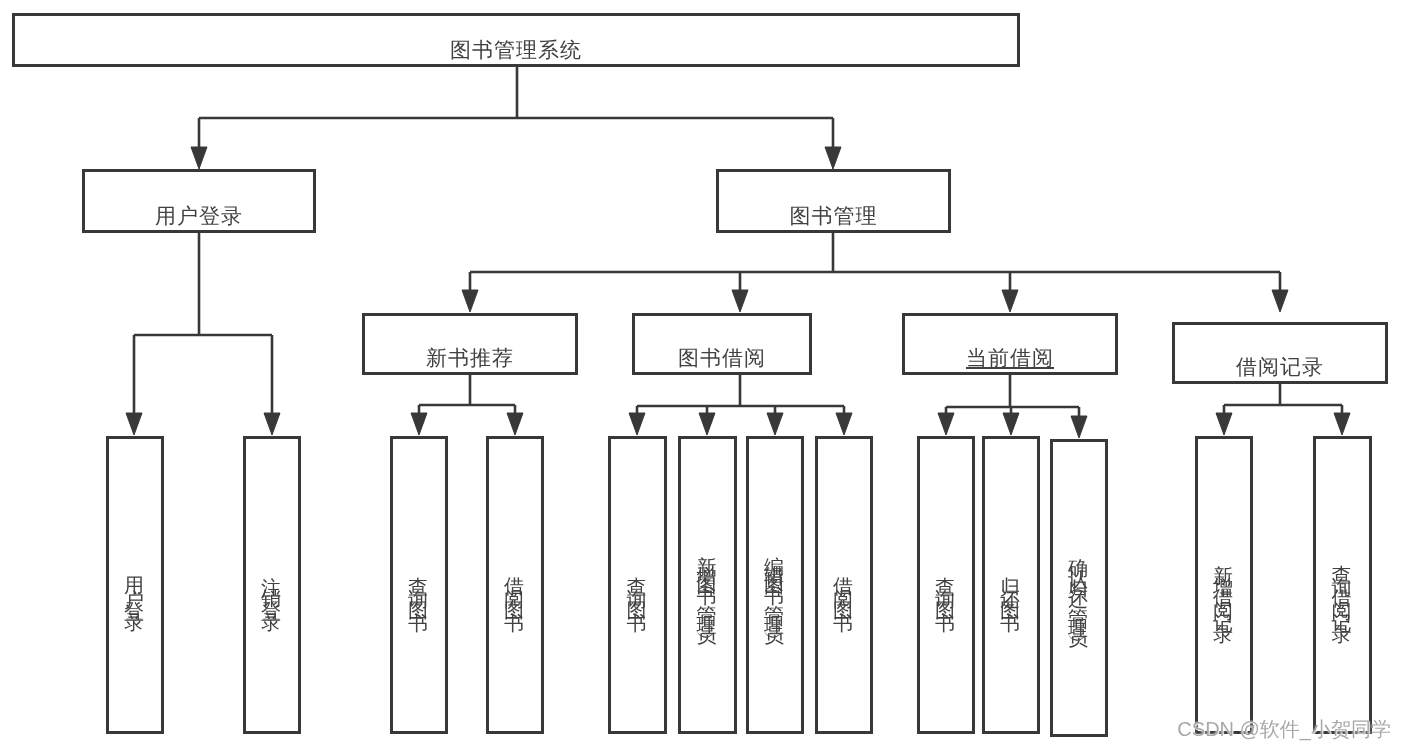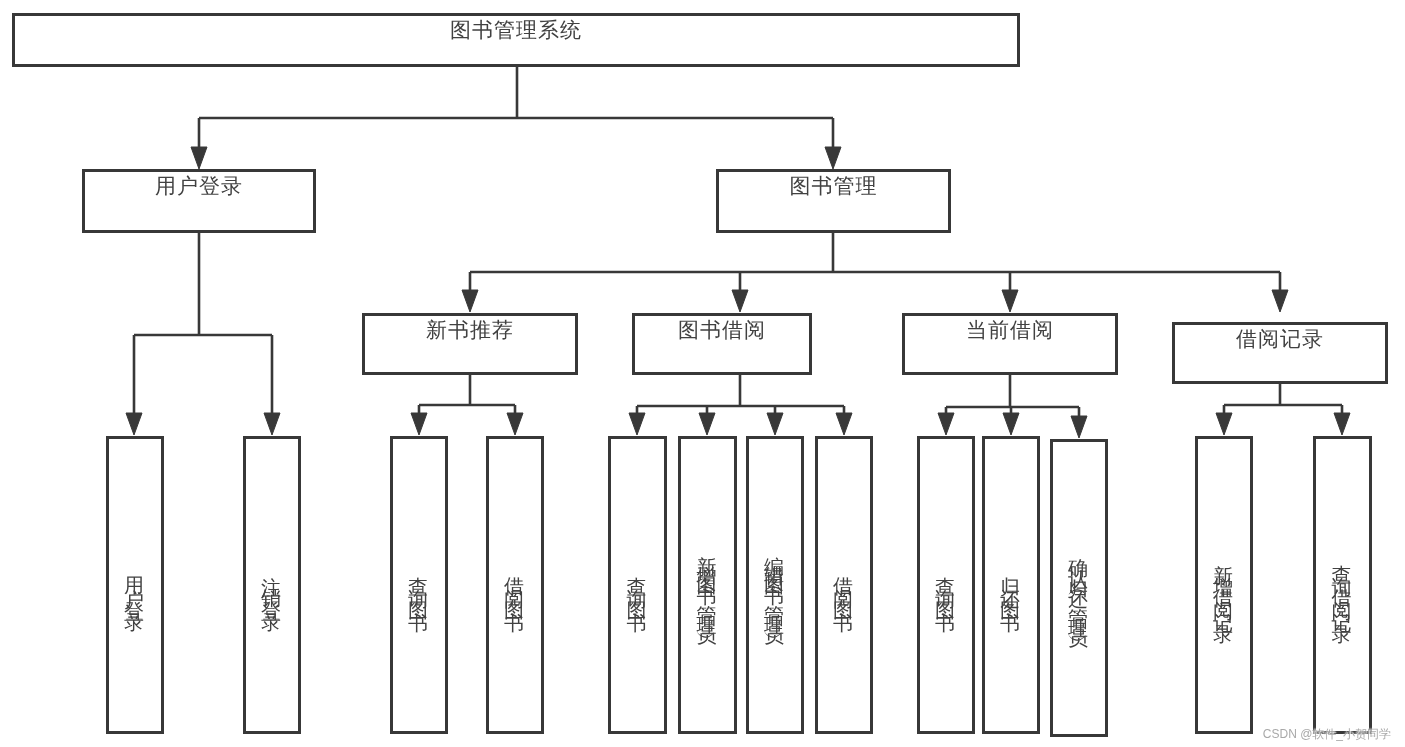--- a/index.html
+++ b/index.html
@@ -11,21 +11,21 @@
     font-family: "Liberation Sans", sans-serif;
     color: #414141;
     overflow: hidden;
   }
   .node {
     position: absolute;
     box-sizing: border-box;
     border: 3px solid #383838;
     background: #ffffff;
     display: flex;
-    align-items: flex-start;
+    align-items: flex-end;
     justify-content: center;
   }
   .hlabel {
     font-size: 21px;
     letter-spacing: 1px;
     color: #414141;
     white-space: nowrap;
   }
   .leaf { position: absolute; box-sizing: border-box; border: 3px solid #383838; background: #ffffff; }
   .vtext {
@@ -43,21 +43,21 @@
     position: absolute;
     left: 0; top: 0;
     pointer-events: none;
   }
   #connectors line { stroke: #383838; stroke-width: 2.6; }
   #connectors polygon { fill: #383838; stroke: #383838; stroke-width: 1; }
   .watermark {
     position: absolute;
     right: 14px;
     bottom: 4px;
-    font-size: 12px;
+    font-size: 20px;
     color: rgba(158,158,158,0.9);
     text-shadow: 0 0 2px #ffffff, 1px 1px 1px #ffffff;
     white-space: nowrap;
     z-index: 5;
   }
 </style>
 </head>
 <body>
 
 <div id="canvas">
@@ -134,21 +134,21 @@
   <div class="node" style="left:716px; top:169px; width:235px; height:64px;">
     <span class="hlabel">图书管理</span>
   </div>
 
   <div class="node" style="left:362px; top:313px; width:216px; height:62px;">
     <span class="hlabel">新书推荐</span>
   </div>
   <div class="node" style="left:632px; top:313px; width:180px; height:62px;">
     <span class="hlabel">图书借阅</span>
   </div>
-  <div class="node" style="left:902px; top:313px; width:216px; height:62px;">
+  <div class="node" style="left:902px; top:313px; width:216px; height:62px;text-decoration:underline;">
     <span class="hlabel">当前借阅</span>
   </div>
   <div class="node" style="left:1172px; top:313px; width:216px; height:62px;margin-top:9px;">
     <span class="hlabel">借阅记录</span>
   </div>
 
   <div class="leaf" style="left:106px; top:436px; width:58px; height:298px;">
     <span class="vtext">用户登录</span>
   </div>
   <div class="leaf" style="left:243px; top:436px; width:58px; height:298px;">

